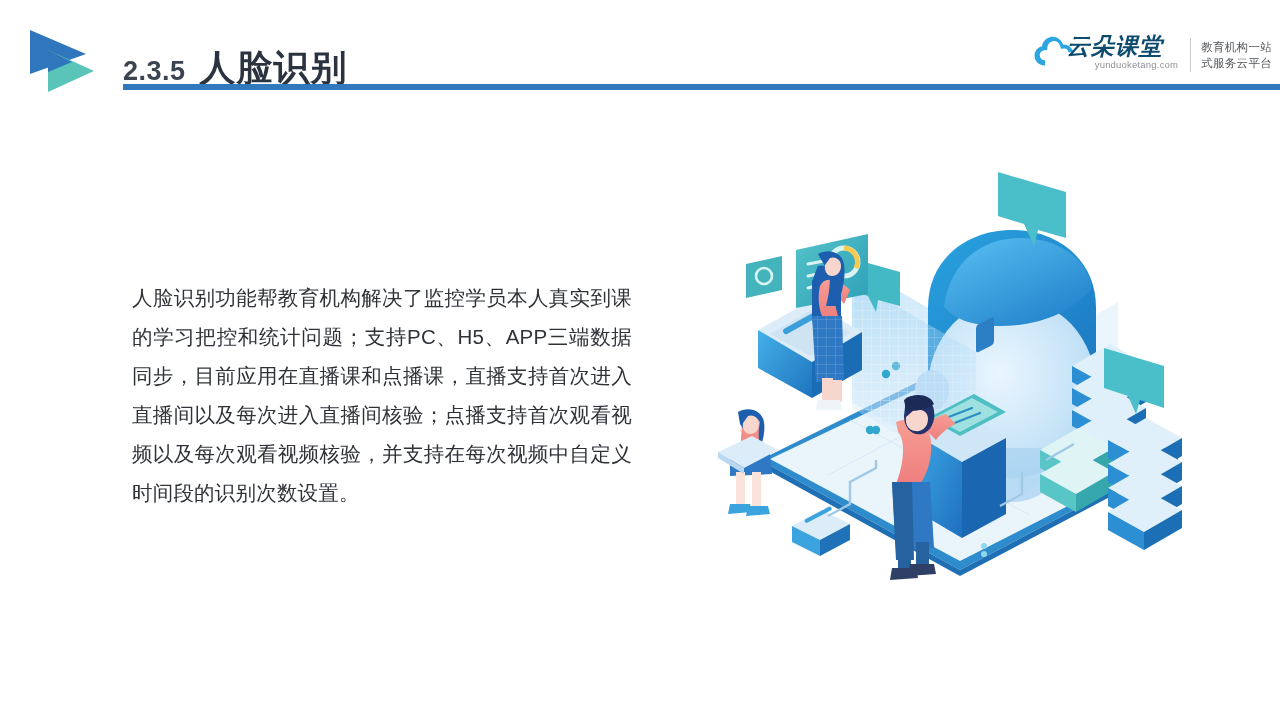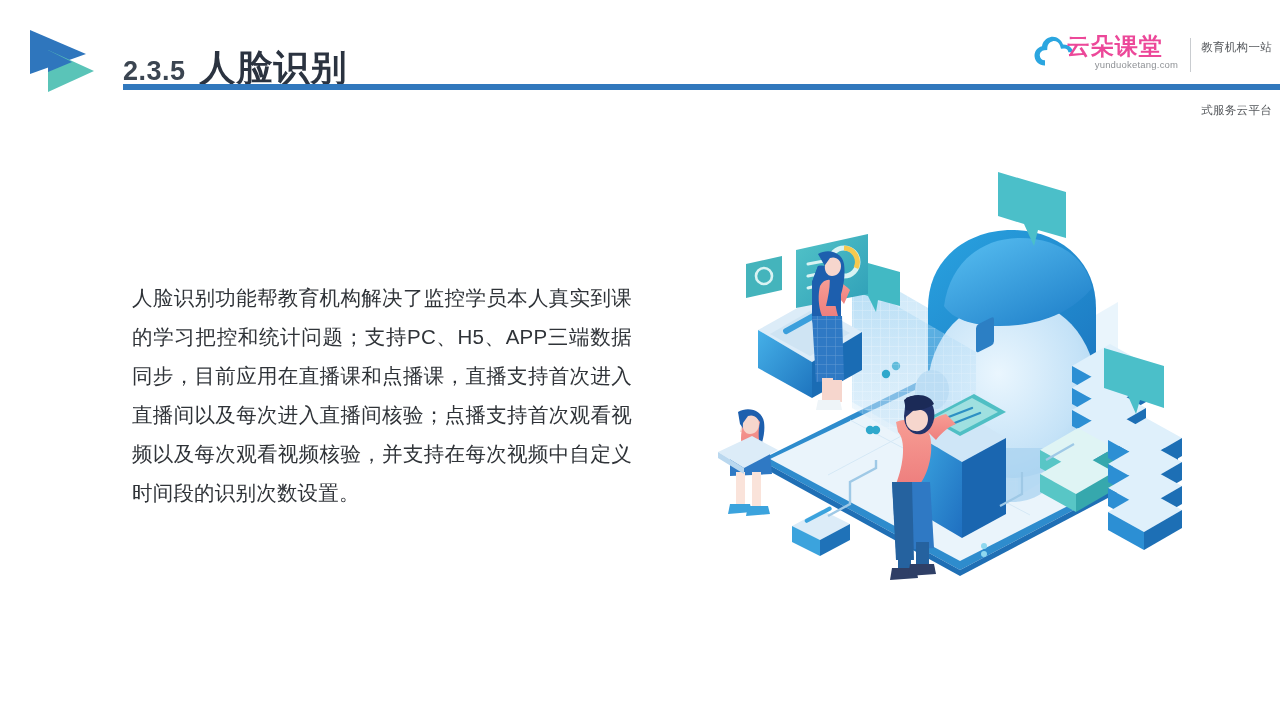--- a/index.html
+++ b/index.html
@@ -80,23 +80,24 @@
     margin-top: 1px;
   }
   #brand-wordmark {
     display: flex;
     flex-direction: column;
     margin-left: -6px;
   }
   #brand-name {
     font-size: 23px;
     font-weight: 700;
-    color: #ec4899;
+    color: #0c4a6e;
     letter-spacing: 1px;
     line-height: 24px;
+    font-style: italic;
   }
   #brand-domain {
     font-size: 9.5px;
     color: #8f9296;
     letter-spacing: 0.2px;
     line-height: 11px;
     margin-top: 1px;
     margin-left: 28px;
   }
   #brand-divider {
@@ -108,21 +109,20 @@
   #brand-tagline {
     display: flex;
     flex-direction: column;
     justify-content: center;
   }
   #brand-tagline span {
     font-size: 11.5px;
     color: #55585c;
     line-height: 16px;
     letter-spacing: 0.3px;
-    margin-top: 47px;
   }
 
   
   #body-copy {
     position: absolute;
     left: 132px;
     top: 278px;
     width: 500px;
   }
   #body-copy p {

